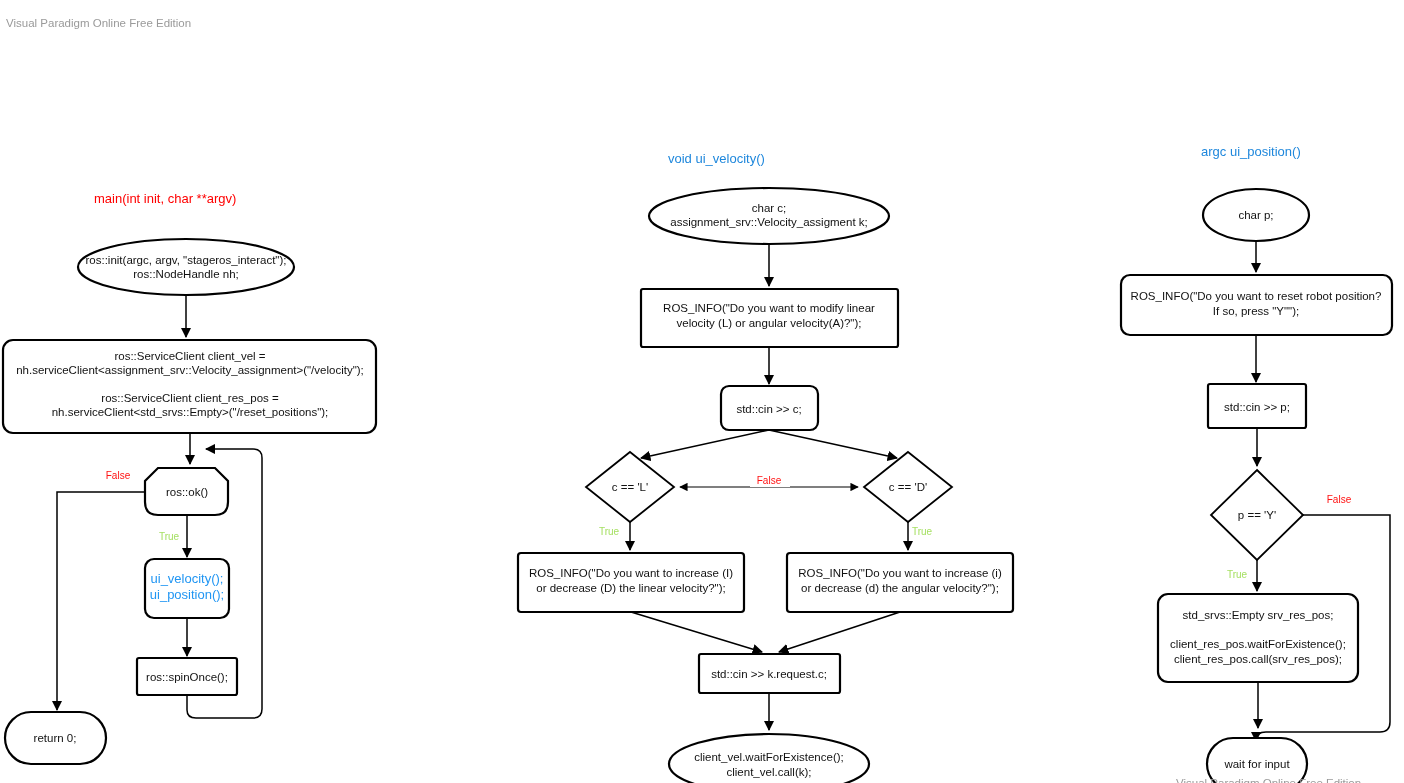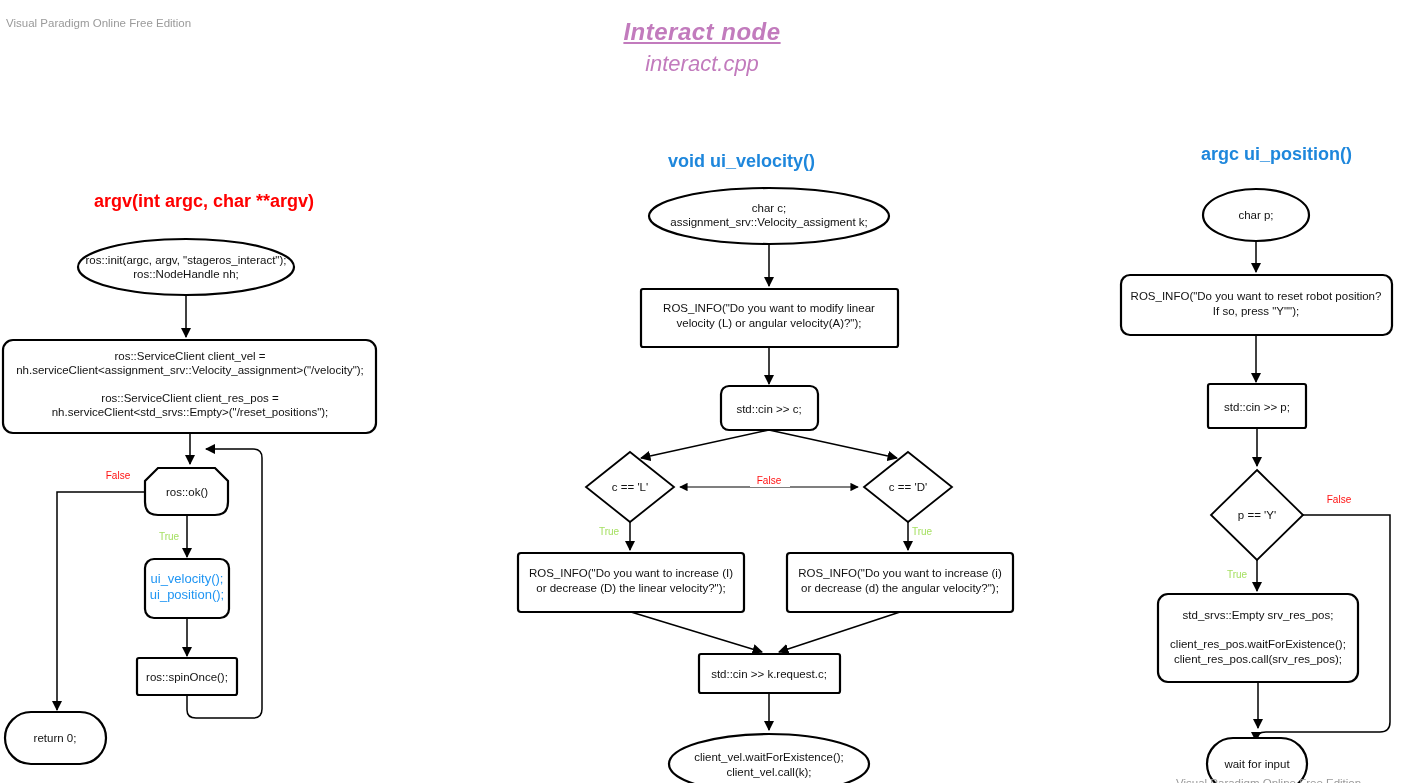--- a/index.html
+++ b/index.html
@@ -8,21 +8,21 @@
   #stage{position:absolute;left:0;top:12px;width:1364px;height:783px;}
   svg#flow{position:absolute;left:0;top:0;width:1404px;height:783px;}
   .wm{position:absolute;color:#9a9a9a;font-size:11.5px;font-family:"Liberation Sans","DejaVu Sans",sans-serif;white-space:nowrap;}
   .wm-tl{left:6px;top:5px;}
   .wm-br{left:1176px;top:765px;}
   .title-wrap{position:absolute;left:0;top:6px;width:1404px;text-align:center;}
   .title-main{display:inline-block;color:#c27bbd;font-size:24px;font-weight:bold;font-style:italic;
               text-decoration:underline;letter-spacing:.5px;font-family:"Liberation Sans","DejaVu Sans",sans-serif;}
   .title-sub{display:block;color:#c27bbd;font-size:22px;font-style:italic;margin-top:5px;
              font-family:"Liberation Sans","DejaVu Sans",sans-serif;}
-  .hdr{position:absolute;font-size:18px;font-weight:bold;white-space:nowrap;
+  .hdr{position:absolute;font-size:13px;font-weight:normal;white-space:nowrap;
        font-family:"Liberation Sans","DejaVu Sans",sans-serif;}
   .hdr-main{left:94px;top:179px;color:#ff0000;}
   .hdr-vel{left:668px;top:139px;color:#1e87dc;}
   .hdr-pos{left:1201px;top:132px;color:#1e87dc;}
   text{font-family:"Liberation Sans","DejaVu Sans",sans-serif;}
   .nt{font-size:11.5px;fill:#111;}
   .nt-blue{font-size:13px;fill:#2196f3;}
   .lbl-true{font-size:10px;fill:#a6e063;}
   .lbl-false{font-size:10px;fill:#ff1111;}
   .shape{fill:#ffffff;stroke:#000000;stroke-width:2.2;}
@@ -30,26 +30,22 @@
   .edge{fill:none;stroke:#000000;stroke-width:1.5;}
   .edge-th{fill:none;stroke:#000000;stroke-width:1.2;}
 </style>
 </head>
 <body>
 
 <div id="stage">
 
   <div class="wm wm-tl">Visual Paradigm Online Free Edition</div>
 
-  <div class="title-wrap">
-    <span class="title-main">Interact node</span>
-    <span class="title-sub">interact.cpp</span>
-  </div>
-
-  <div class="hdr hdr-main">argv(int argc, char **argv)</div>
+
+  <div class="hdr hdr-main">main(int init, char **argv)</div>
   <div class="hdr hdr-vel">void ui_velocity()</div>
   <div class="hdr hdr-pos">argc ui_position()</div>
 
   <svg id="flow" viewBox="0 0 1404 783">
     <defs>
       <marker id="ah" viewBox="0 0 10 10" refX="9" refY="5" markerWidth="7" markerHeight="7" orient="auto-start-reverse">
         <path d="M 0 0 L 10 5 L 0 10 z" fill="#000"></path>
       </marker>
     </defs>
 

